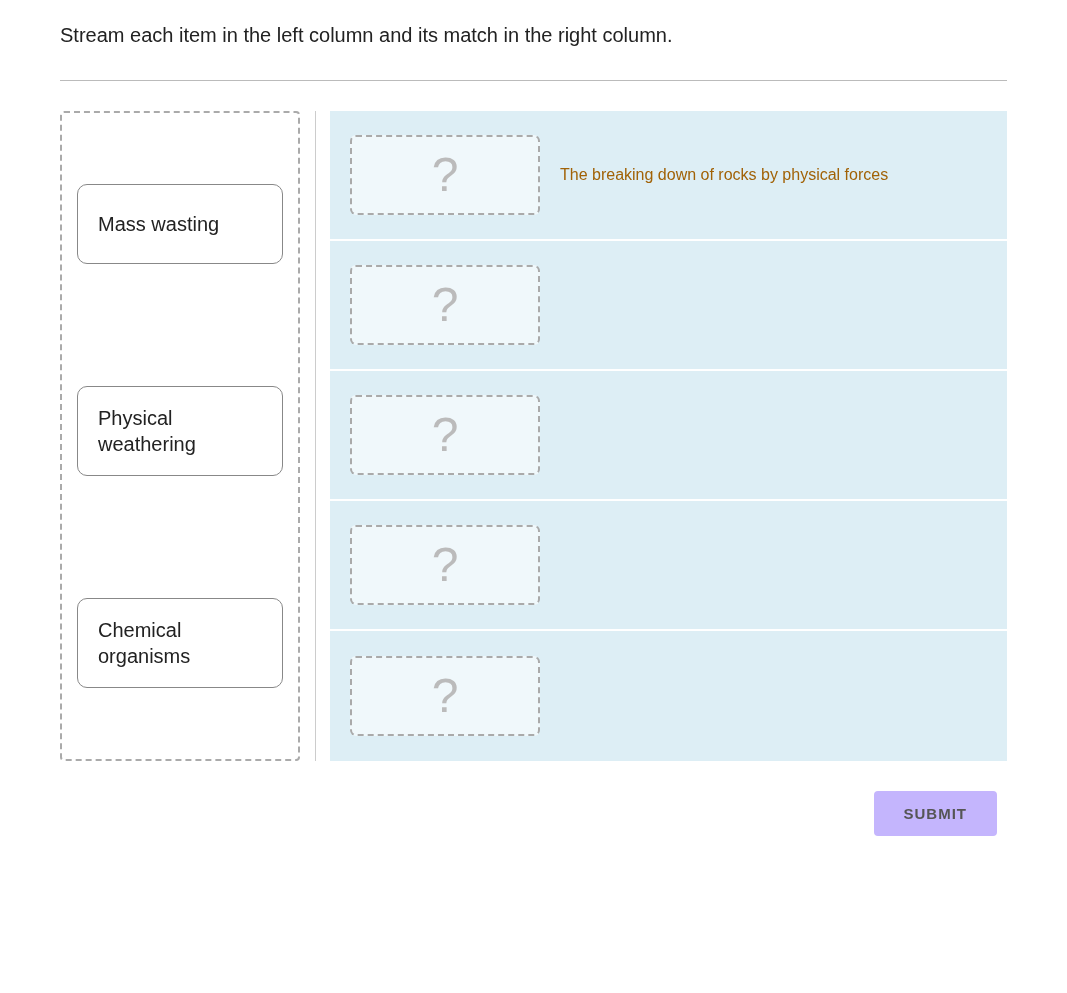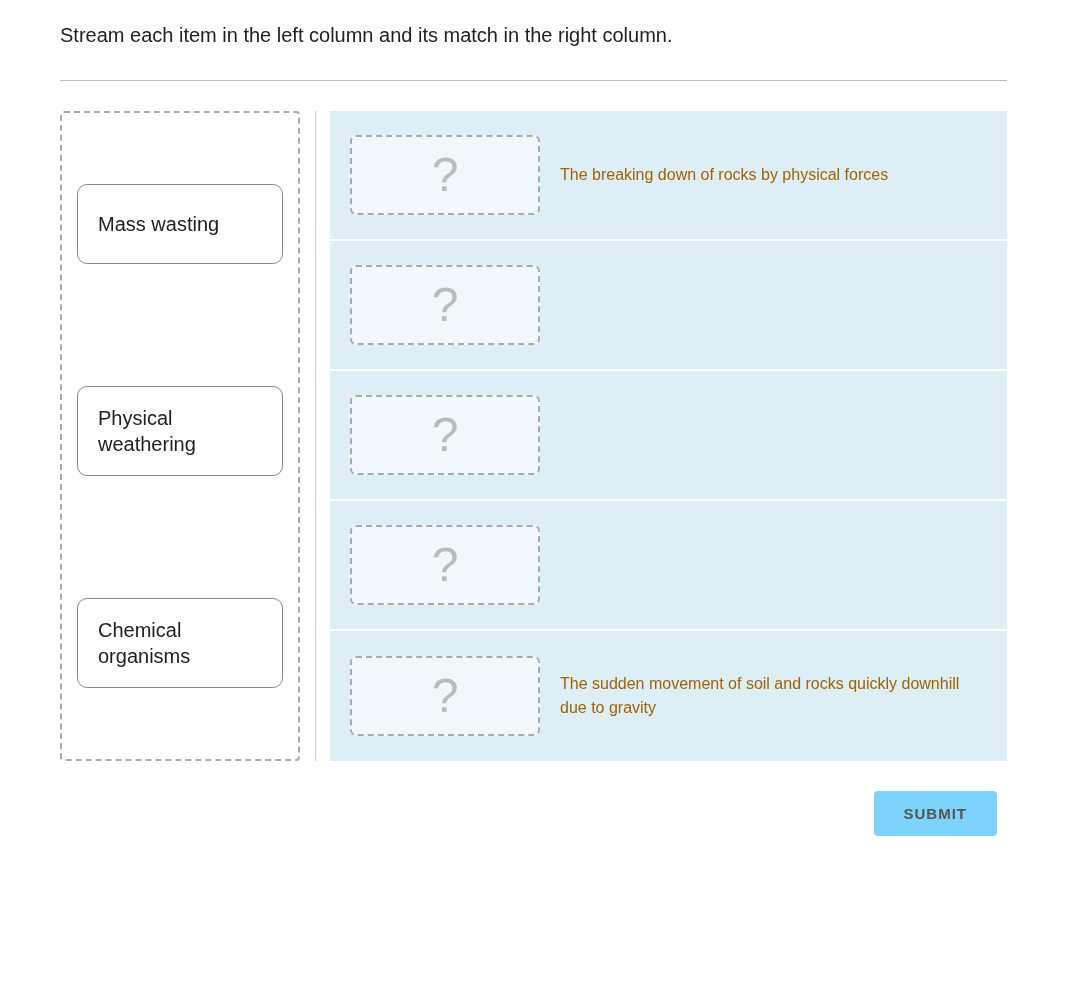--- a/index.html
+++ b/index.html
@@ -136,21 +136,21 @@
 
     
     .submit-area {
       display: flex;
       justify-content: flex-end;
       margin-top: 30px;
       padding-right: 10px;
     }
 
     .submit-button {
-      background: #7dd3fc;
+      background: #c4b5fd;
       color: #555;
       border: none;
       border-radius: 4px;
       padding: 14px 30px;
       font-size: 15px;
       font-weight: 600;
       letter-spacing: 1px;
       cursor: pointer;
       text-transform: uppercase;
     }
@@ -197,21 +197,20 @@
         </div>
         <div class="right-item">
           <div class="drop-zone">
             <span class="question-mark">?</span>
           </div>
         </div>
         <div class="right-item">
           <div class="drop-zone">
             <span class="question-mark">?</span>
           </div>
-          <div class="right-description">The sudden movement of soil and rocks quickly downhill due to gravity</div>
         </div>
       </div>
 
   </div>
 
   <div class="submit-area">
     <button class="submit-button">SUBMIT</button>
   </div>
 
 </div>

